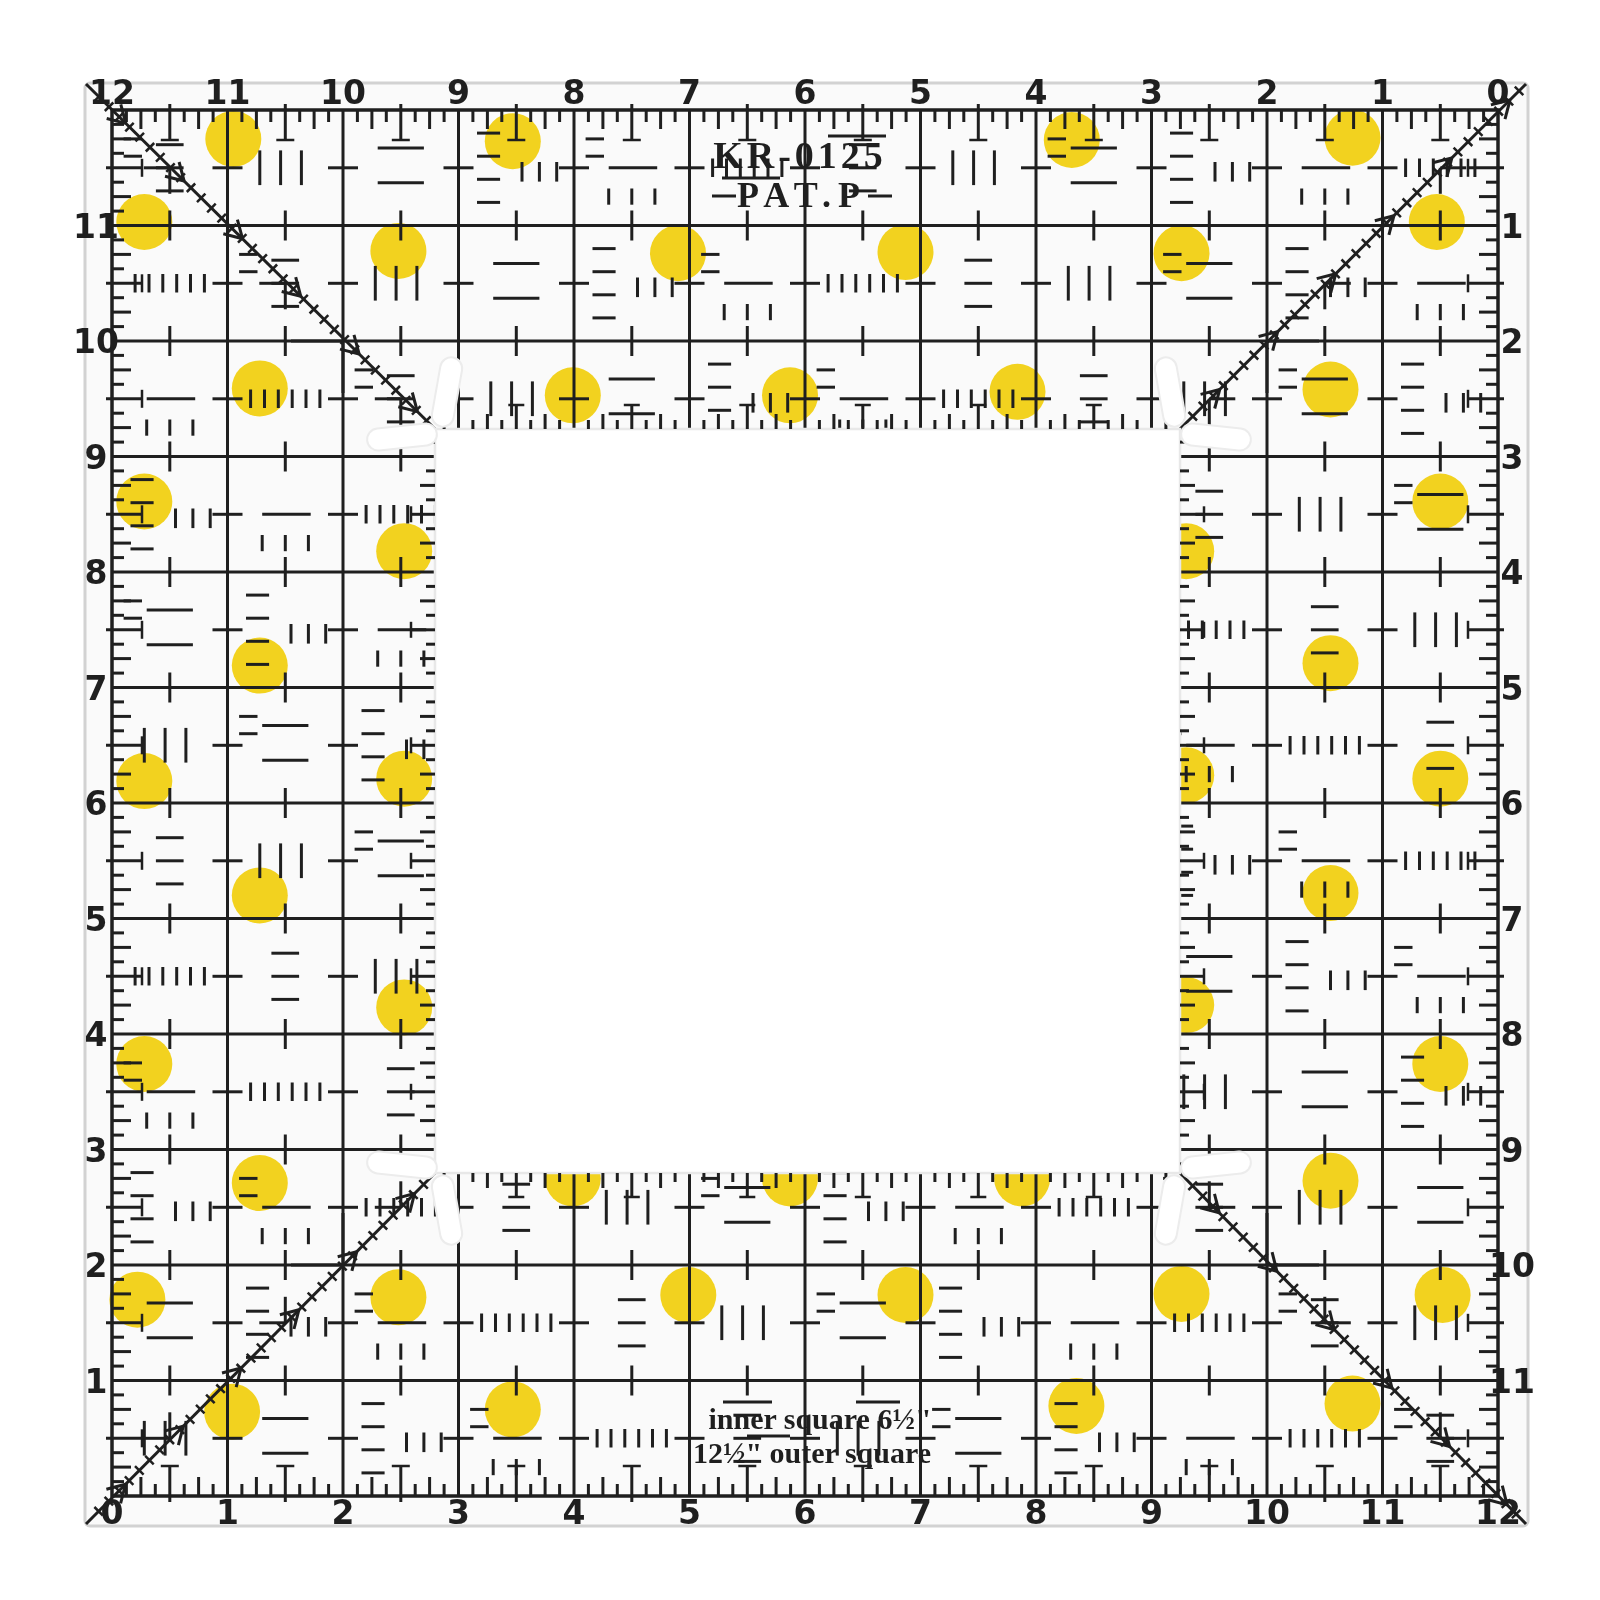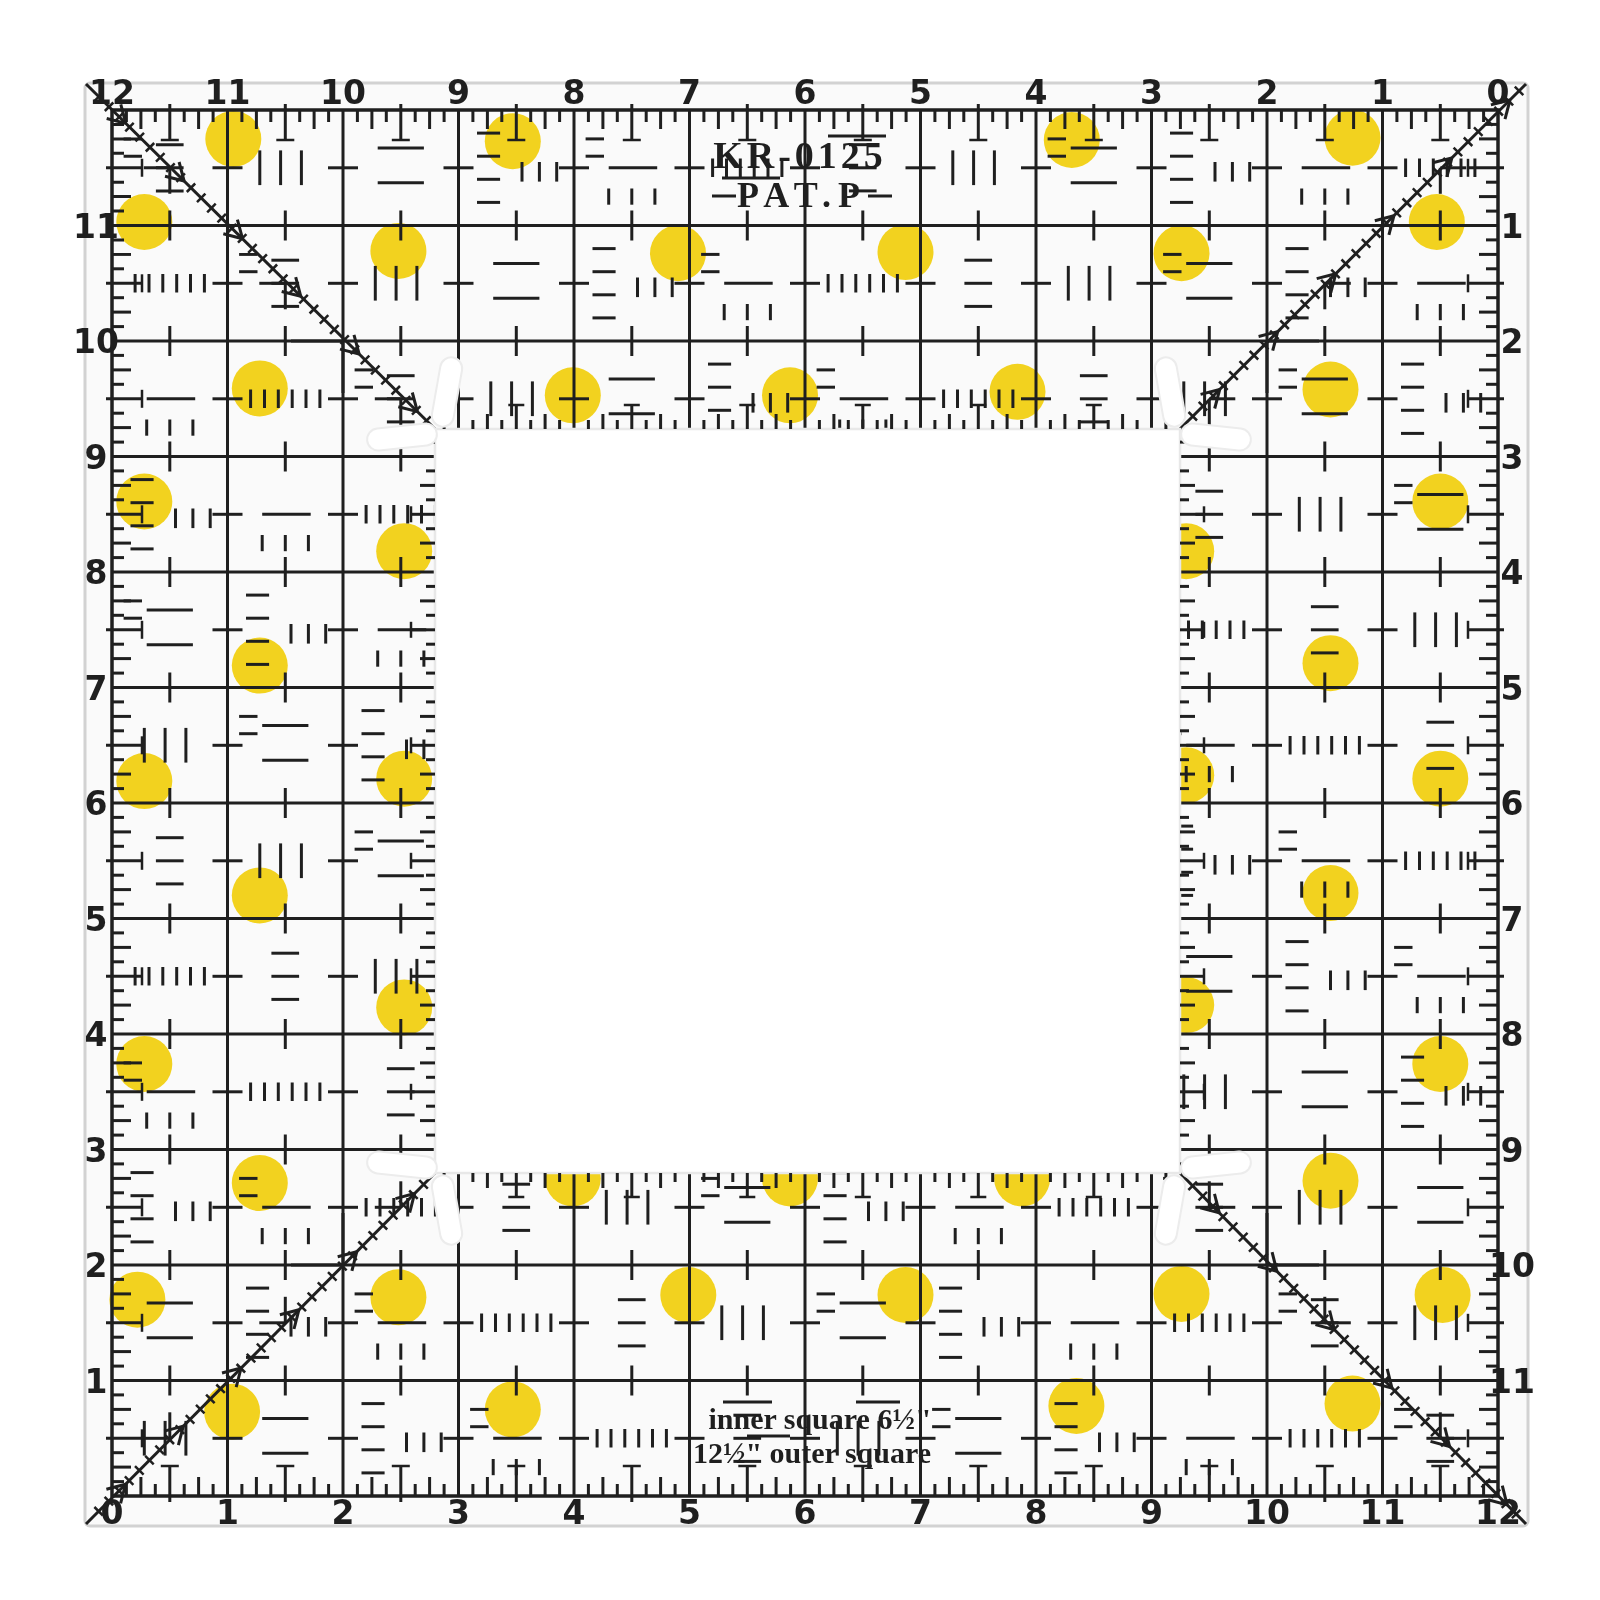--- a/index.html
+++ b/index.html
@@ -1,17 +1,17 @@
 <!DOCTYPE html>
 <html><head>
 <meta charset="utf-8">
 <style>
   html,body{margin:0;padding:0;background:#ffffff;}
   .stage{position:relative;width:1600px;height:1600px;background:#ffffff;overflow:hidden;
-         font-family:"Liberation Sans",sans-serif;border-radius:30px;}
+         font-family:"Liberation Sans",sans-serif;}
   svg{display:block;}
   .num{font-family:"DejaVu Sans",sans-serif;font-weight:bold;font-size:33px;fill:#1f1f1f;}
   .brand{font-family:"Liberation Serif",serif;font-weight:bold;font-size:38px;letter-spacing:4px;fill:#1f1f1f;}
   .patent{font-size:36px;letter-spacing:7px;}
   .size-label{font-family:"Liberation Serif",serif;font-weight:bold;font-size:30px;fill:#1f1f1f;}
 </style>
 </head>
 <body>
 
 <div class="stage">

